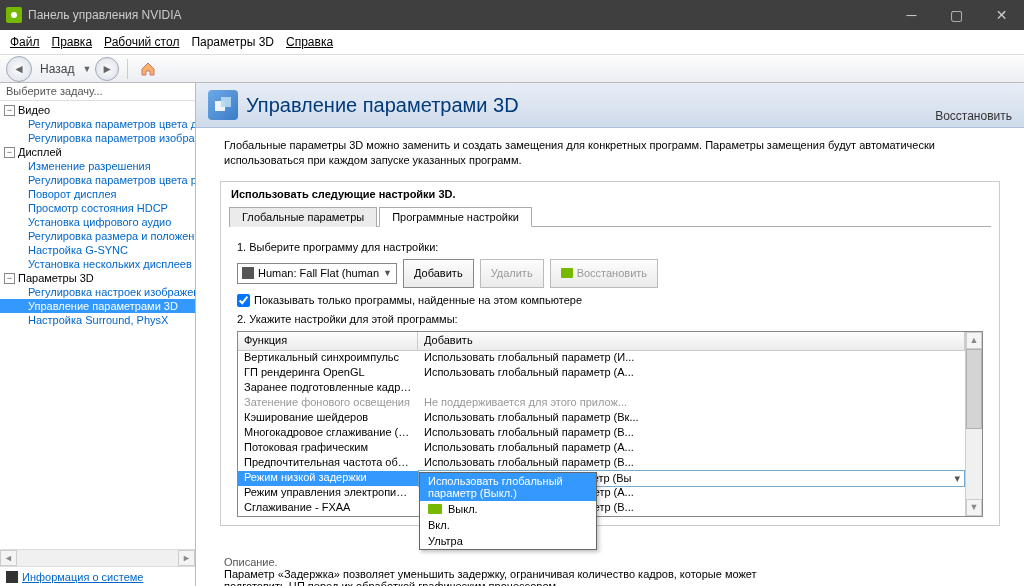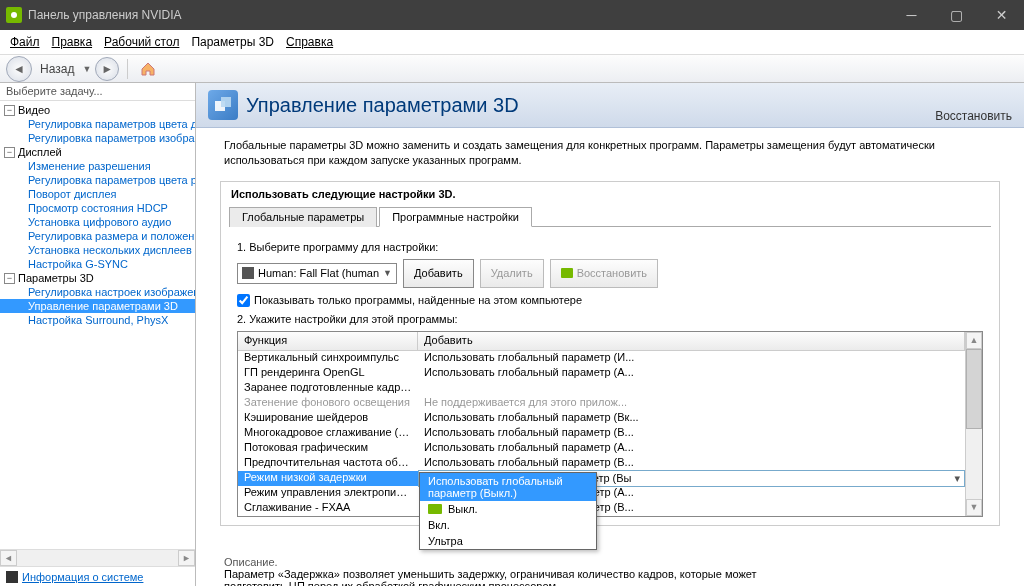--- a/index.html
+++ b/index.html
@@ -123,22 +123,22 @@
           <div class="cat"><span class="tw">−</span>Видео</div>
           <div class="link">Регулировка параметров цвета для вид</div>
           <div class="link">Регулировка параметров изображения</div>
           <div class="cat"><span class="tw">−</span>Дисплей</div>
           <div class="link">Изменение разрешения</div>
           <div class="link">Регулировка параметров цвета рабоче</div>
           <div class="link">Поворот дисплея</div>
           <div class="link">Просмотр состояния HDCP</div>
           <div class="link">Установка цифрового аудио</div>
           <div class="link">Регулировка размера и положения рабо</div>
+          <div class="link">Настройка G-SYNC</div>
           <div class="link">Установка нескольких дисплеев</div>
-          <div class="link">Настройка G-SYNC</div>
           <div class="cat"><span class="tw">−</span>Параметры 3D</div>
           <div class="link">Регулировка настроек изображения с п</div>
           <div class="link sel">Управление параметрами 3D</div>
           <div class="link">Настройка Surround, PhysX</div>
         </div>
       <div class="hscroll">
         <div class="ar">◄</div>
         <div class="track"></div>
         <div class="ar">►</div>
       </div>

